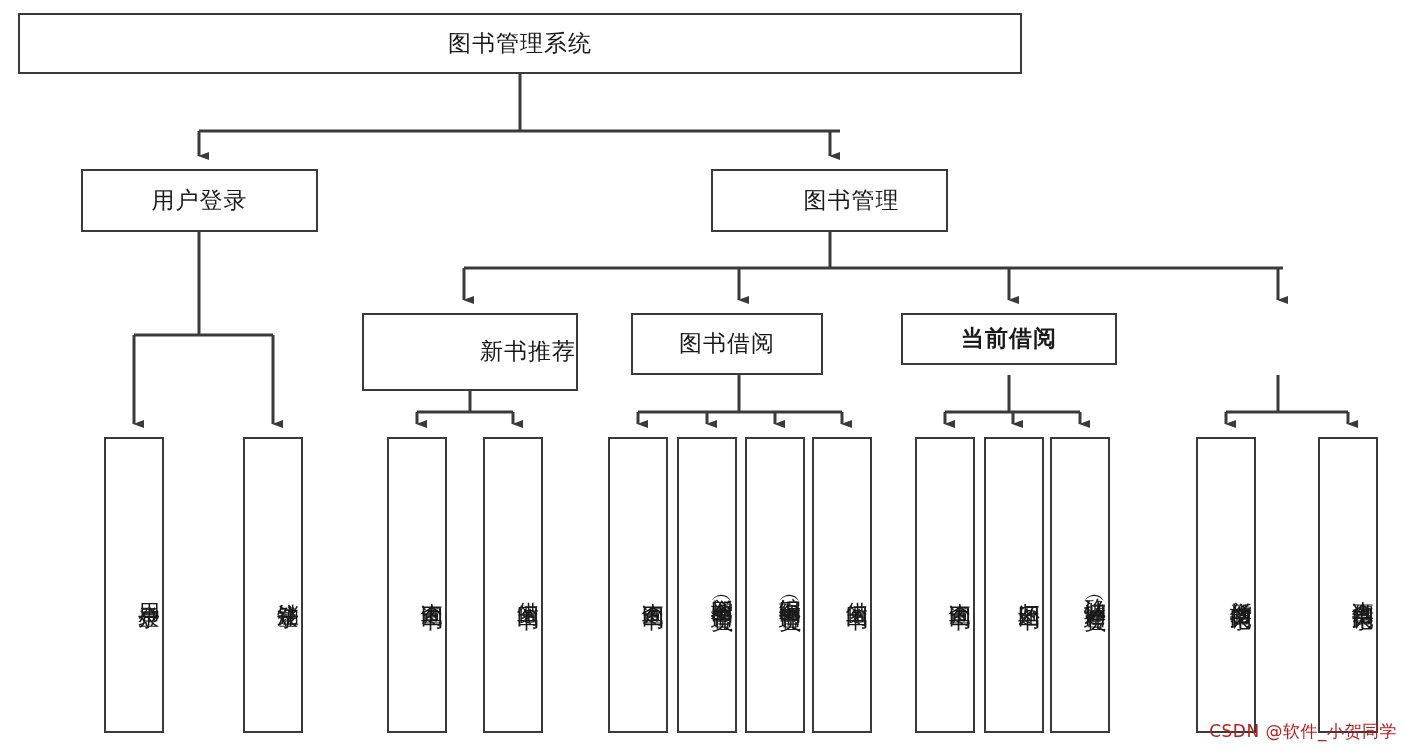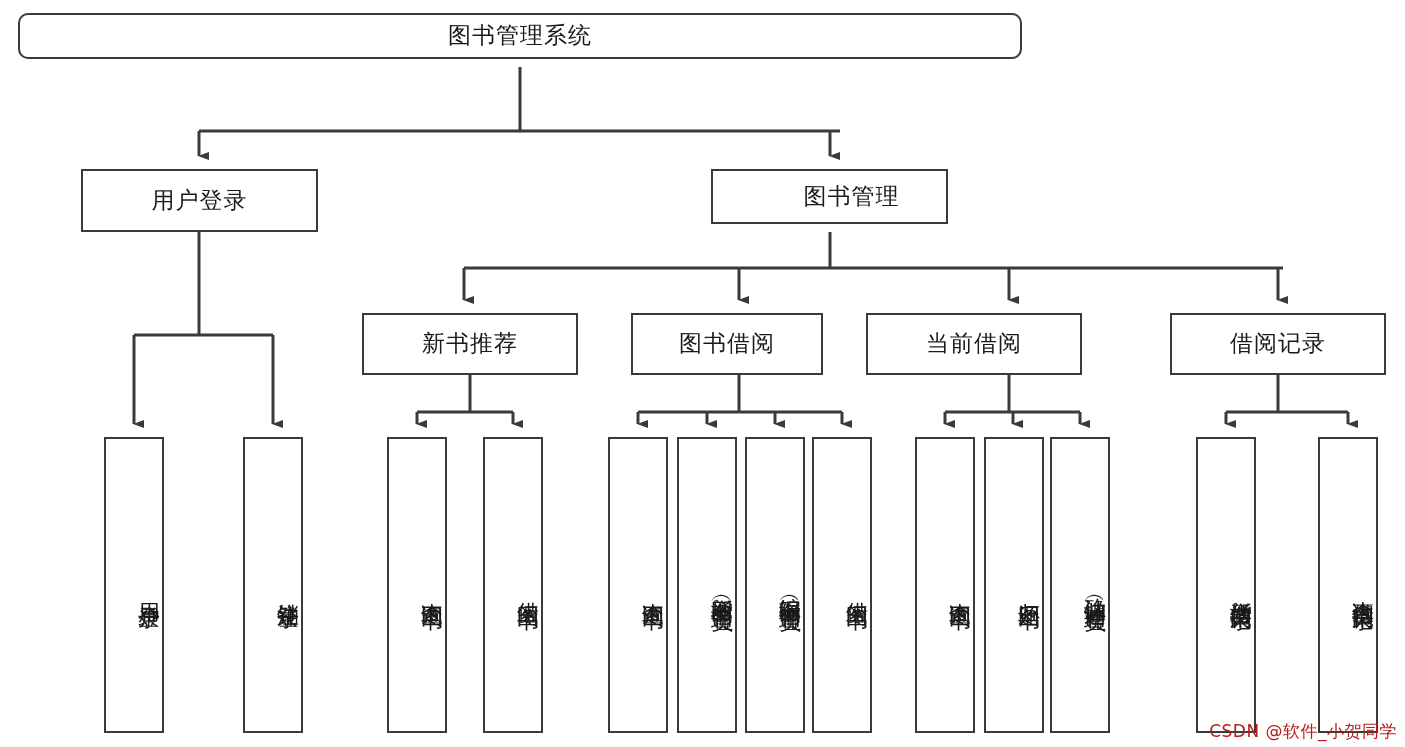--- a/index.html
+++ b/index.html
@@ -129,42 +129,39 @@
     </g>
 
     <g stroke="#3a3a3a" stroke-width="3" fill="none">
       <path d="M1278,375 L1278,412"></path>
       <path d="M1226,412 L1348,412"></path>
       <path d="M1226,412 L1226,424" marker-end="url(#arrowhead)"></path>
       <path d="M1348,412 L1348,424" marker-end="url(#arrowhead)"></path>
     </g>
   </svg>
 
-  <div class="node node-h" style="left:18px; top:13px; width:1004px; height:46px;border-radius:10px;">
+  <div class="node node-h" style="left:18px; top:13px; width:1004px; height:61px;">
     <span>图书管理系统</span>
   </div>
 
   <div class="node node-h" style="left:81px; top:169px; width:237px; height:63px;">
     <span>用户登录</span>
   </div>
-  <div class="node node-h" style="left:711px; top:169px; width:237px; height:55px;padding-left:44px;">
+  <div class="node node-h" style="left:711px; top:169px; width:237px; height:63px;padding-left:44px;">
     <span>图书管理</span>
   </div>
 
-  <div class="node node-h" style="left:362px; top:313px; width:216px; height:62px;">
+  <div class="node node-h" style="left:362px; top:313px; width:216px; height:78px;justify-content:flex-end;">
     <span>新书推荐</span>
   </div>
   <div class="node node-h" style="left:631px; top:313px; width:192px; height:62px;">
     <span>图书借阅</span>
   </div>
-  <div class="node node-h" style="left:866px; top:313px; width:216px; height:62px;">
+  <div class="node node-h" style="left:901px; top:313px; width:216px; height:52px;font-weight:bold;">
     <span>当前借阅</span>
-  </div>
-  <div class="node node-h" style="left:1170px; top:313px; width:216px; height:62px;">
-    <span>借阅记录</span>
   </div>
 
   <div class="node node-v" style="left:104px; top:437px; width:60px; height:296px;">
     <span class="vlabel">用户登录</span>
   </div>
   <div class="node node-v" style="left:243px; top:437px; width:60px; height:296px;">
     <span class="vlabel">注销登录</span>
   </div>
 
   <div class="node node-v" style="left:387px; top:437px; width:60px; height:296px;">

